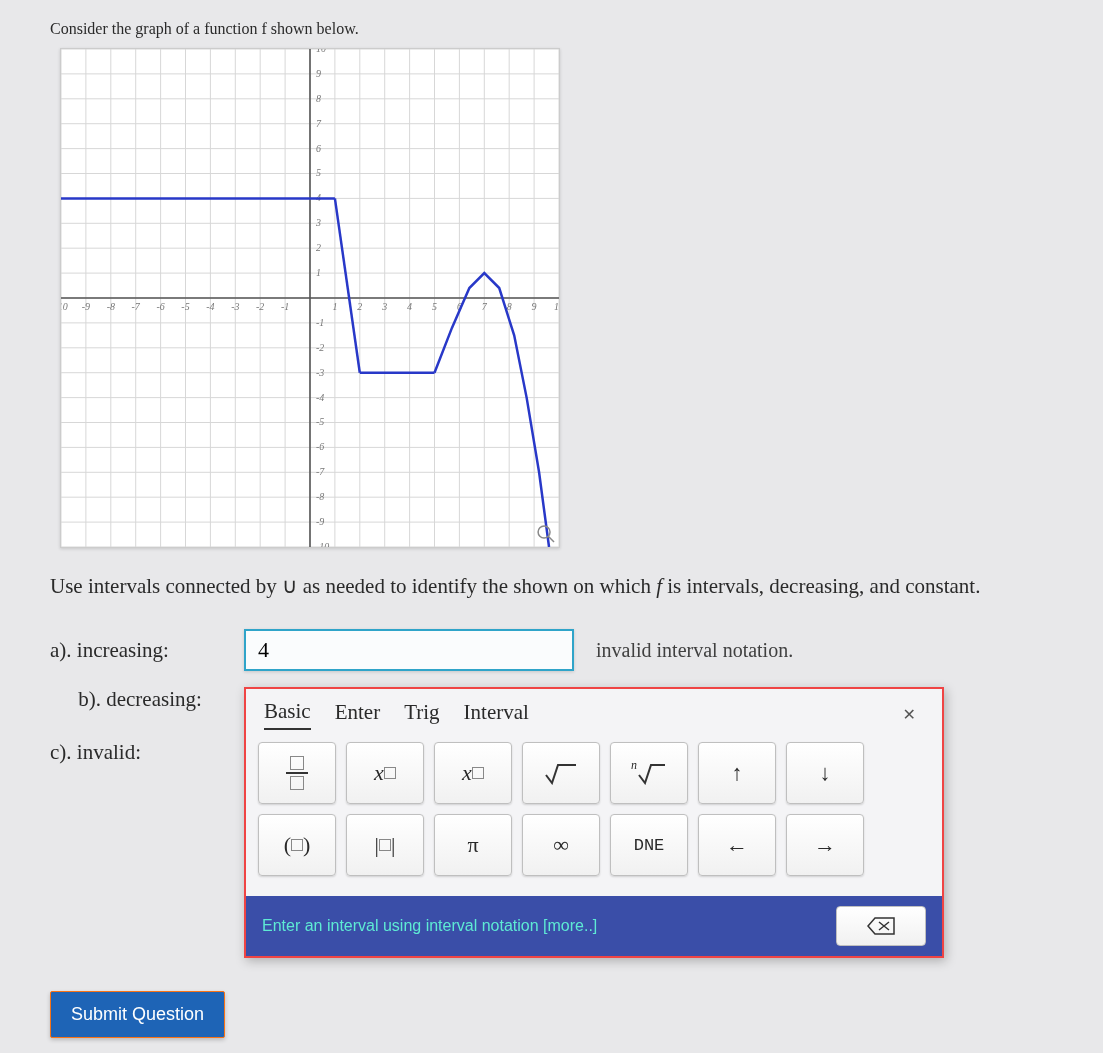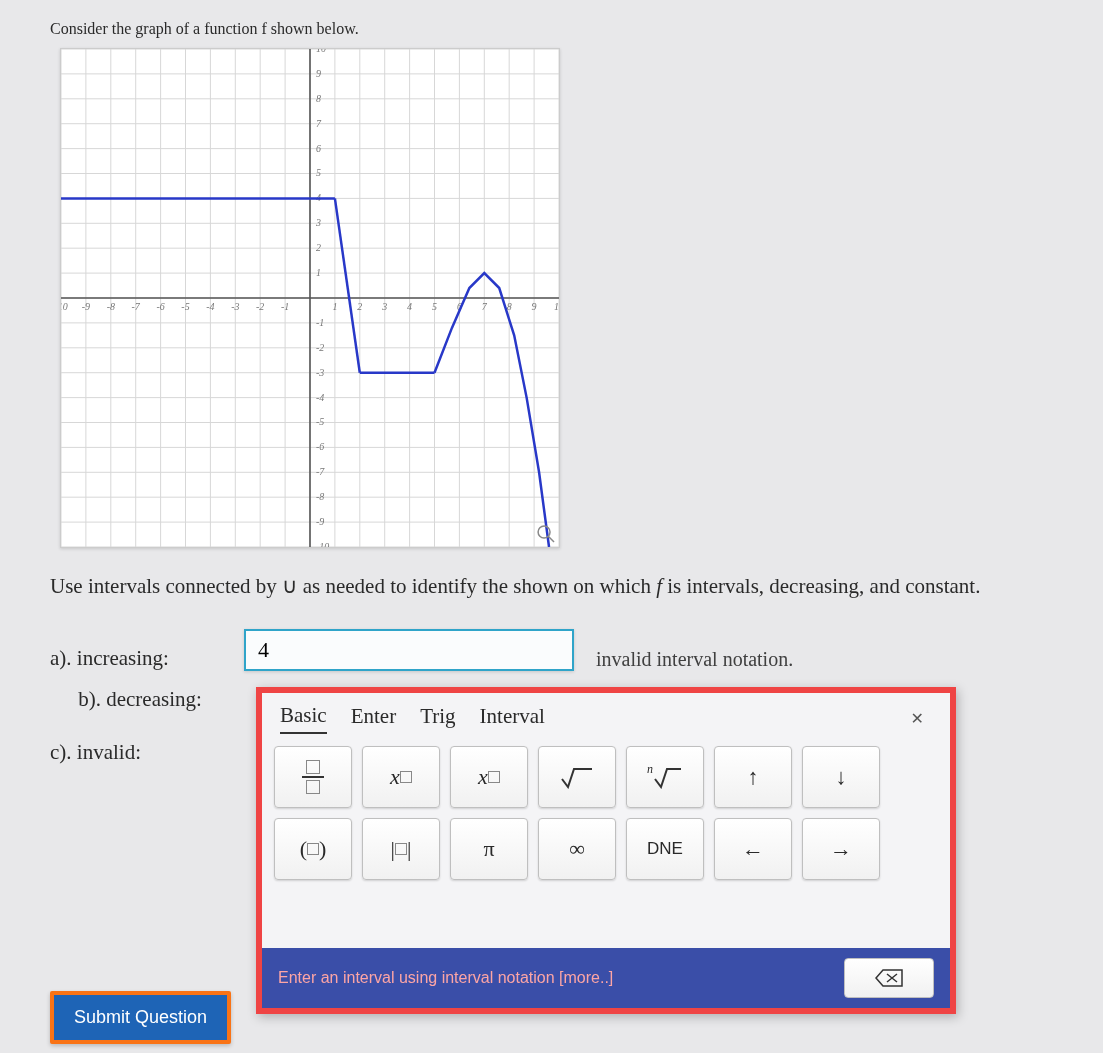--- a/index.html
+++ b/index.html
@@ -9,39 +9,39 @@
     font-family: Georgia, 'Times New Roman', serif;
     background: #e8e8ea;
     color: #2a2a2a;
     font-size: 20px;
     width: 1103px;
   }
   .prompt-text { margin-bottom: 10px; font-size: 16px; }
   .graph-wrap { margin: 10px 0 18px 10px; }
   .instruction { font-size: 21px; margin: 14px 0 28px 0; line-height: 1.45; }
   .fvar { font-style: italic; font-family: 'Times New Roman', serif; }
-  .qa-row { display: flex; align-items: flex-end; gap: 14px; margin: 16px 0; }
+  .qa-row { display: flex; align-items: center; gap: 14px; margin: 16px 0; }
   .qa-label { min-width: 180px; font-size: 21px; }
   .answer-input {
     width: 330px; height: 42px;
     border: 2px solid #2fa4c9;
     background: #fafcfd;
     font-family: Georgia, serif;
     font-size: 22px;
     padding: 4px 12px;
     box-shadow: 0 1px 3px rgba(0,0,0,0.15);
   }
   .feedback-err { color: #404040; font-size: 20px; margin-left: 8px; }
   .panel-anchor { position: relative; }
   .keypad {
     position: absolute;
-    left: 12px; top: 0;
+    left: 0; top: 0;
     width: 700px;
     background: #f4f4f6;
-    border: 6px solid #ef4444;
+    border: 2px solid #ef4444;
     box-shadow: 2px 3px 10px rgba(0,0,0,0.25);
     z-index: 10;
   }
   .keypad-tabs {
     display: flex; gap: 24px;
     padding: 10px 18px 4px 18px;
     font-family: Georgia, serif;
     font-size: 21px;
     align-items: center;
   }
@@ -60,44 +60,44 @@
     border-radius: 4px;
     display: flex; align-items: center; justify-content: center;
     font-family: 'Times New Roman', serif;
     font-size: 22px;
     box-shadow: 0 1px 2px rgba(0,0,0,0.15);
     cursor: pointer;
   }
   .key svg { display: block; }
   .hint-bar {
     background: #3a4ea8;
-    color: #fca5a5;
+    color: #5eead4;
     font-family: Arial, sans-serif;
     font-size: 16px;
     padding: 10px 16px;
-    display: flex; align-items: center; margin-top: 48px;
+    display: flex; align-items: center;
   }
   .hint-bar .bksp {
     margin-left: auto;
     background: linear-gradient(#ffffff, #f1f1f1);
     border: 1px solid #bfbfbf;
     border-radius: 4px;
     width: 90px; height: 40px;
     display: flex; align-items: center; justify-content: center;
     color: #333;
     cursor: pointer;
   }
   .submit-btn {
     display: inline-block;
     background: #1e64b6;
     color: #fff;
     font-family: Arial, sans-serif;
     font-size: 18px;
     padding: 12px 20px;
-    border: 4px solid #f97316;
+    border: 1px solid #f97316;
     border-radius: 2px;
     box-shadow: 0 2px 4px rgba(0,0,0,0.2);
     cursor: pointer;
     margin-top: 210px;
   }
   .frac {
     display: inline-flex; flex-direction: column; align-items: center;
     font-size: 14px; line-height: 1;
   }
   .frac .t, .frac .b {
@@ -272,21 +272,21 @@
         <div class="key-row">
           <div class="key">( <span class="box-ph"></span> )</div>
           <div class="key">| <span class="box-ph"></span> |</div>
           <div class="key">
               <span>π</span>
             </div>
           <div class="key">
               <span>∞</span>
             </div>
           <div class="key">
-              <span style="font-family:Liberation Sans, sans-serif; font-size:17px;text-align:center;">DNE</span>
+              <span style="font-family:Liberation Mono, monospace; font-size:17px;text-align:center;">DNE</span>
             </div>
           <div class="key">
               <span>←</span>
             </div>
           <div class="key">
               <span>→</span>
             </div>
         </div>
       </div>
       <div class="hint-bar">

